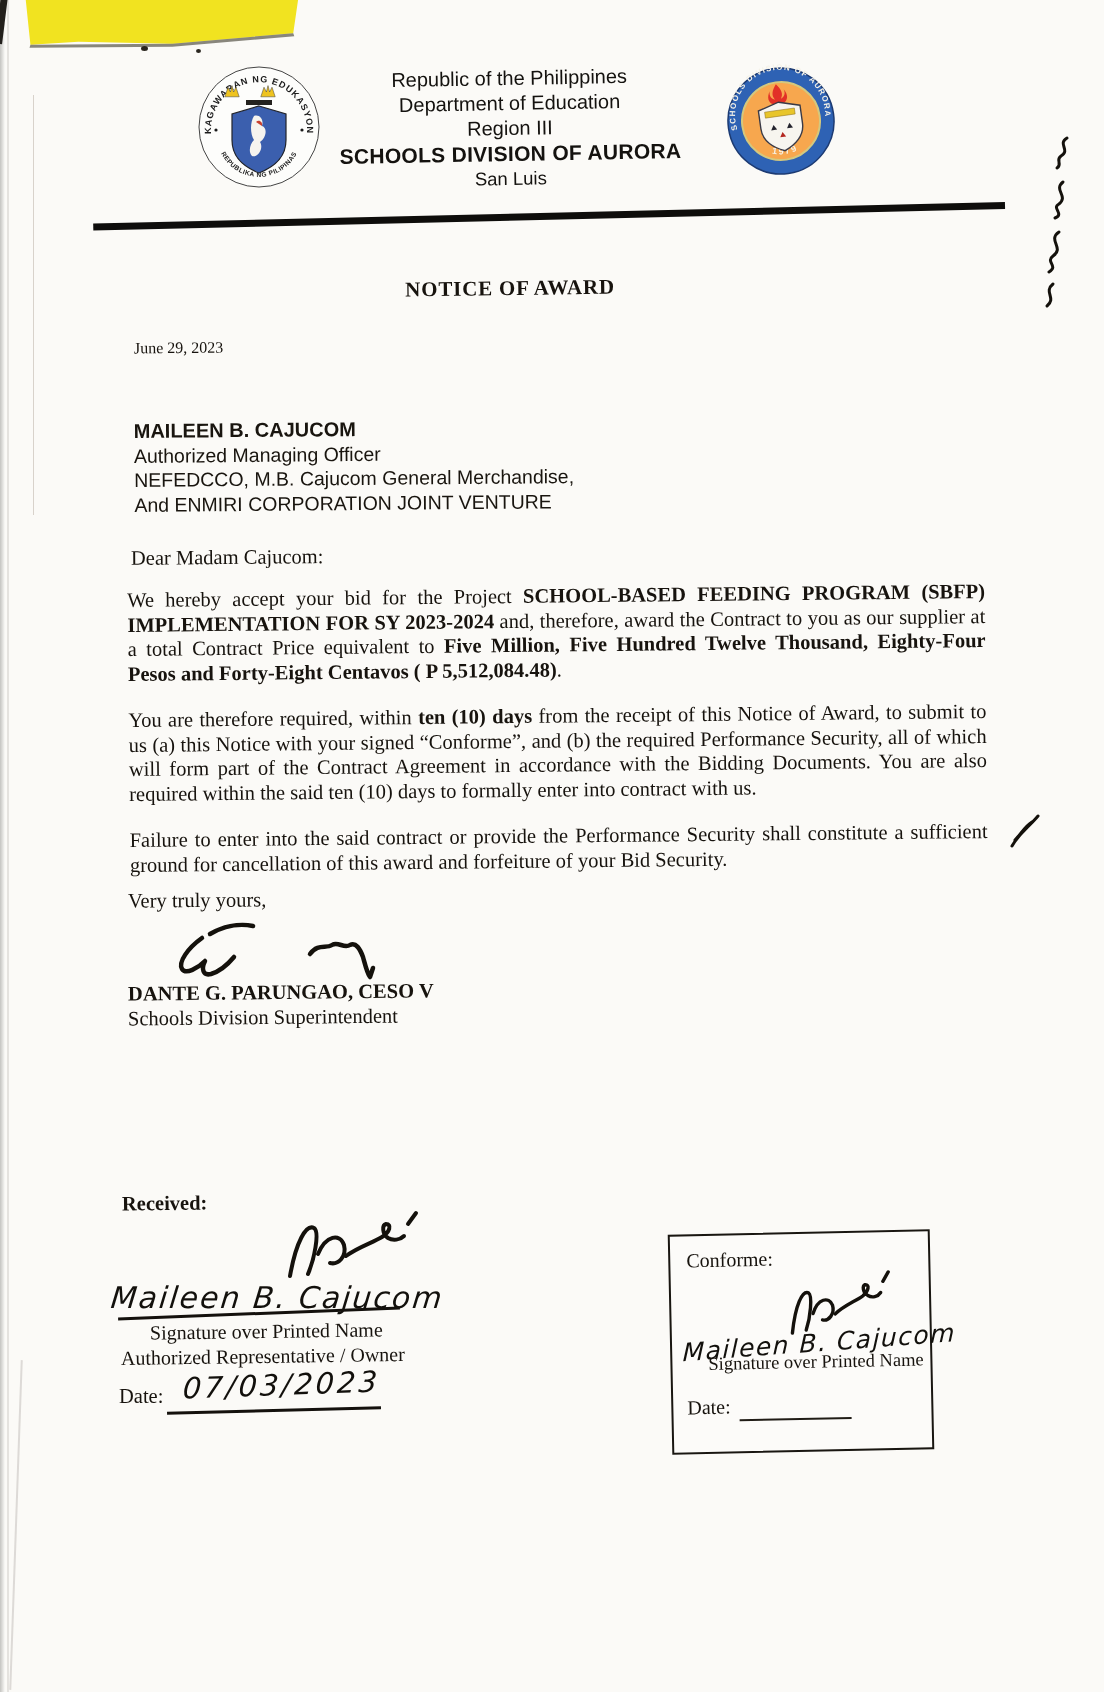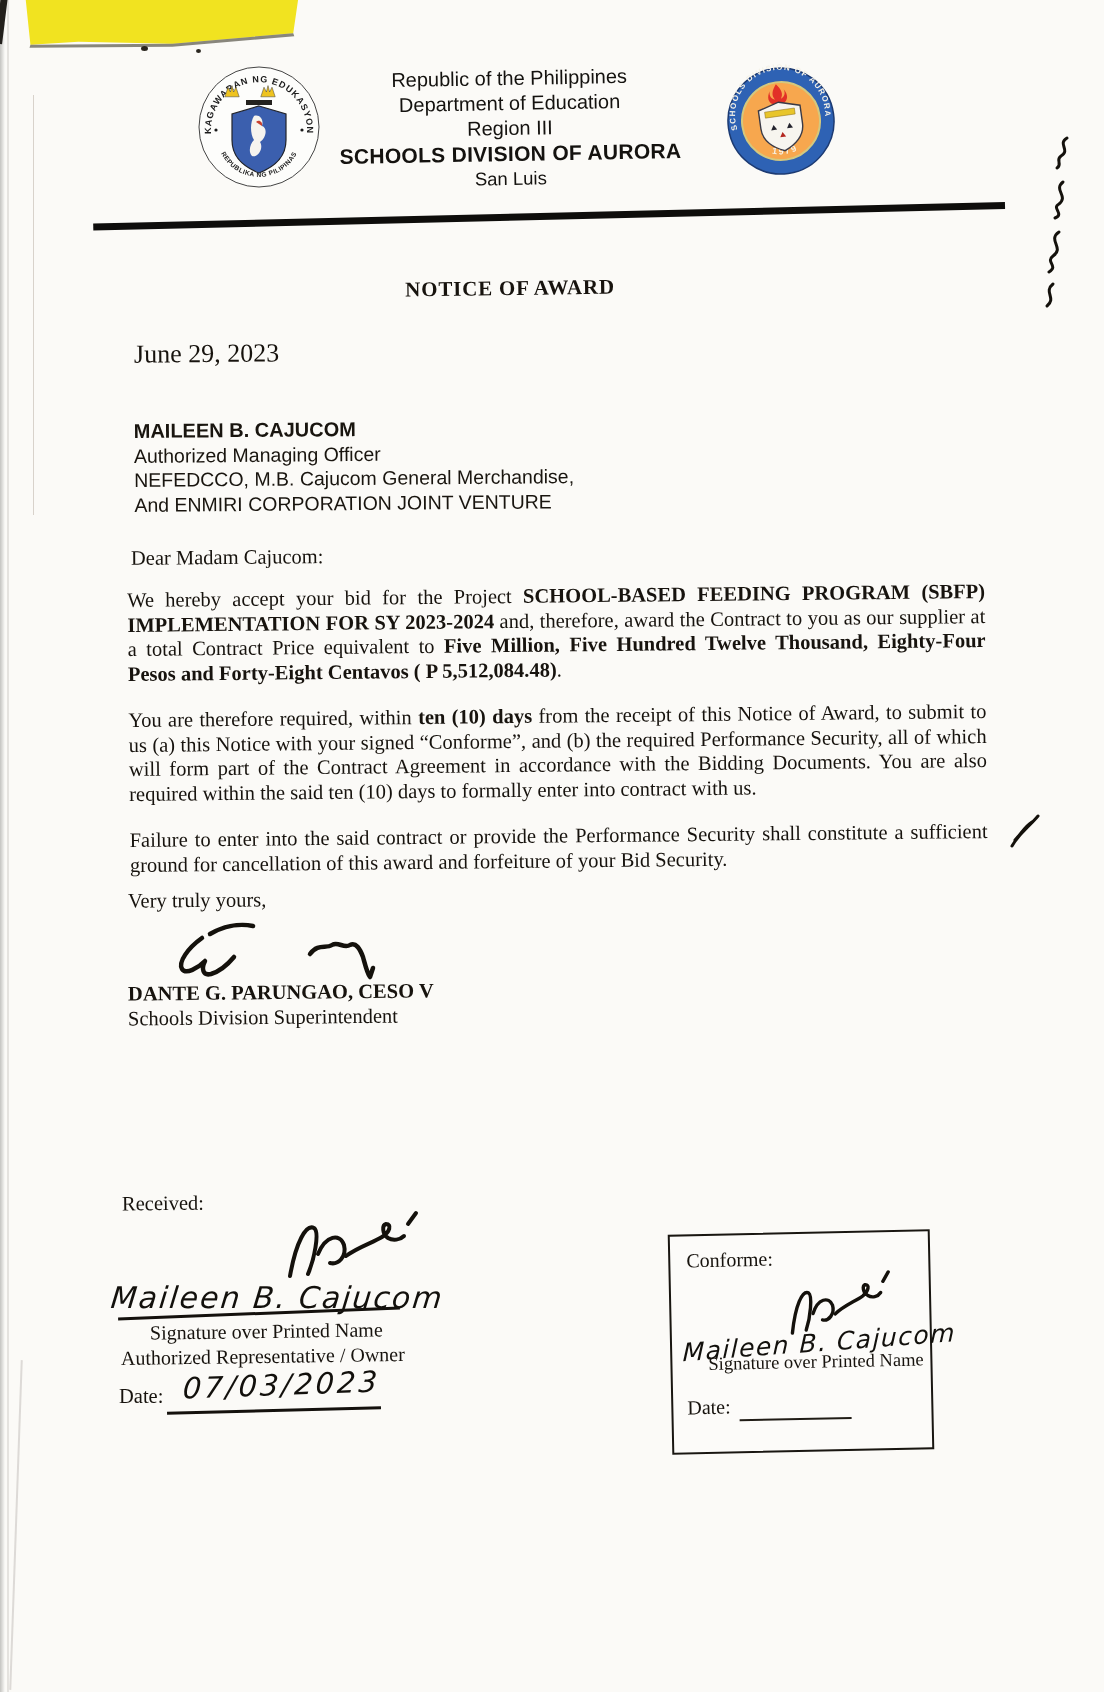--- a/index.html
+++ b/index.html
@@ -24,36 +24,36 @@
 
   
   .hdr-text{left:295px;top:66px;width:430px;text-align:center;transform:rotate(-1deg);color:#14120f;}
   .hdr-text .l{font-size:20px;line-height:25px;}
   .hdr-text .l4{font-size:21px;font-weight:bold;letter-spacing:.3px;line-height:26px;}
   .hdr-text .l5{font-size:18.5px;line-height:24px;}
   .rule{left:93px;top:202px;width:912px;height:6.5px;background:#0e0d0b;transform:rotate(-1.35deg);transform-origin:right center;}
 
   .title{left:300px;top:276px;width:420px;text-align:center;font-weight:bold;font-size:21px;letter-spacing:.8px;transform:rotate(-.8deg);}
 
-  .dateline{left:134px;top:339px;font-size:26px;transform:rotate(-.5deg);}
+  .dateline{left:134px;top:339px;font-size:16px;transform:rotate(-.5deg);}
 
   .recipient{left:134px;top:417px;font-size:19.5px;line-height:24.5px;transform:rotate(-.5deg);color:#19150f;}
   .recipient .nm{font-weight:bold;font-size:20px;}
 
   .salutation{left:131px;top:546px;font-size:20.5px;transform:rotate(-.5deg);}
 
   .bodyflow{left:127px;top:588px;width:858px;transform:rotate(-.6deg);transform-origin:left top;}
   .bodyflow p{margin:0 0 22px 0;font-size:20.5px;line-height:24.5px;text-align:justify;}
 
   .closing{left:128px;top:889px;font-size:20.5px;transform:rotate(-.5deg);}
   .sig-sup{left:150px;top:918px;}
   .signatory-name{left:128px;top:981px;font-size:20.5px;font-weight:bold;transform:rotate(-.6deg);}
   .signatory-title{left:128px;top:1006px;font-size:20.5px;transform:rotate(-.6deg);}
 
-  .received-label{left:122px;top:1192px;font-size:20.5px;transform:rotate(-.6deg);}
+  .received-label{left:122px;top:1192px;font-size:20.5px;transform:rotate(-.6deg);font-weight:bold;}
   .sig-recv{left:112px;top:1212px;}
   .recv-underline{left:118px;top:1312px;width:282px;height:3px;background:#14110d;transform:rotate(-2.2deg);}
   .recv-l1{left:150px;top:1320px;font-size:20px;transform:rotate(-.8deg);}
   .recv-l2{left:121px;top:1345px;font-size:20px;transform:rotate(-.8deg);}
   .recv-date-label{left:119px;top:1385px;font-size:20.5px;}
   .recv-date-hand{left:183px;top:1368px;font-size:29px;letter-spacing:3px;transform:rotate(-2deg) skewX(-6deg);color:#12100c;}
   .recv-date-line{left:167px;top:1409px;width:214px;height:2.5px;background:#14110d;transform:rotate(-1.5deg);}
 
   .conforme-box{left:670px;top:1232px;width:258px;height:216px;border:2px solid #191611;transform:rotate(-1.2deg);background:rgba(255,255,255,.25);}
   .conf-label{position:absolute;left:16px;top:13px;font-size:20px;}

